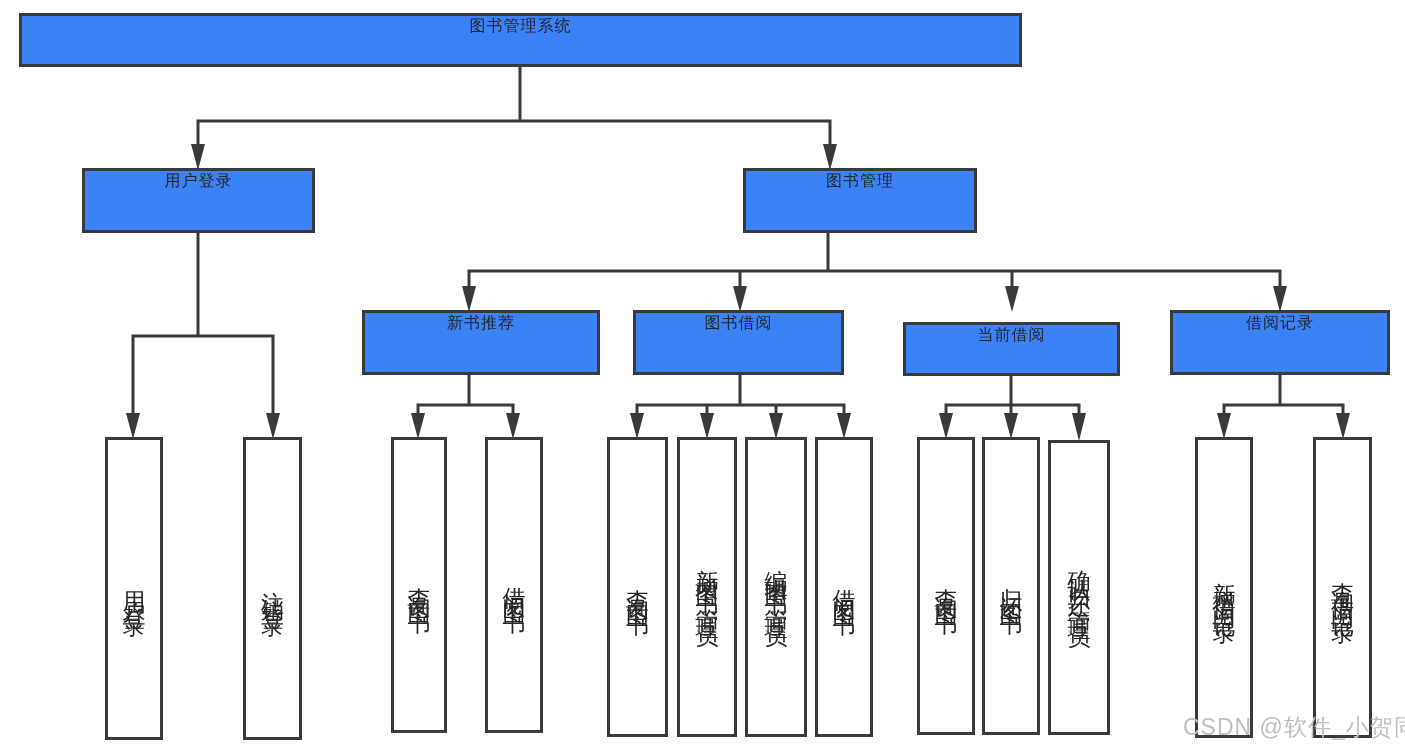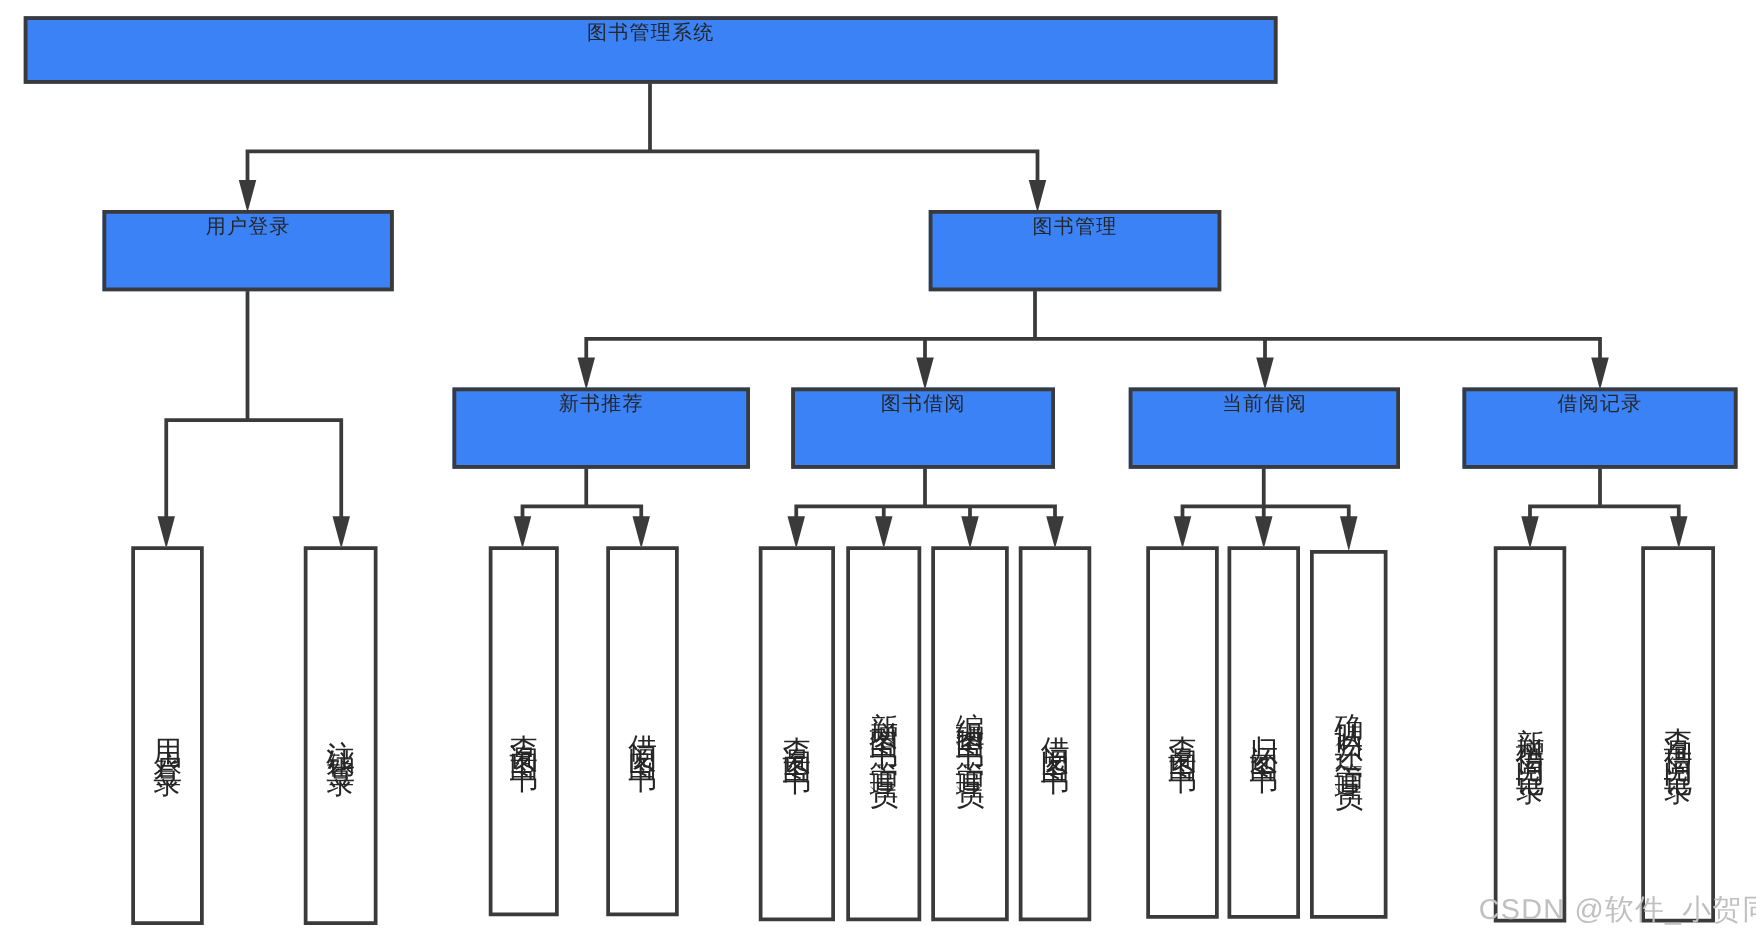--- a/index.html
+++ b/index.html
@@ -67,21 +67,21 @@
     font-weight: 500;
     line-height: 1;
     letter-spacing: 8px;
   }
   
   #n-title      { left: 19px;   top: 13px;  width: 1003px; height: 54px; }
   #n-user-login { left: 82px;   top: 168px; width: 233px;  height: 65px; }
   #n-book-mgmt  { left: 711px;  top: 168px; width: 234px;  height: 65px; margin-left: 32px; }
   #n-sec-newbook   { left: 362px;  top: 310px; width: 238px; height: 65px; }
   #n-sec-borrowing { left: 633px;  top: 310px; width: 211px; height: 65px; }
-  #n-sec-current   { left: 903px;  top: 310px; width: 217px; height: 65px; }
+  #n-sec-current   { left: 903px;  top: 322px; width: 217px; height: 54px; }
   #n-sec-records   { left: 1170px; top: 310px; width: 220px; height: 65px; }
   #n-a1 { left: 105px;  top: 437px; width: 58px; height: 303px; }
   #n-a2 { left: 243px;  top: 437px; width: 59px; height: 303px; }
   #n-b1 { left: 391px;  top: 437px; width: 56px; height: 296px; }
   #n-b2 { left: 485px;  top: 437px; width: 58px; height: 296px; }
   #n-c1 { left: 607px;  top: 437px; width: 61px; height: 300px; }
   #n-c2 { left: 677px;  top: 437px; width: 60px; height: 300px; }
   #n-c3 { left: 745px;  top: 437px; width: 62px; height: 300px; }
   #n-c4 { left: 815px;  top: 437px; width: 58px; height: 300px; }
   #n-d1 { left: 917px;  top: 437px; width: 58px; height: 298px; }

